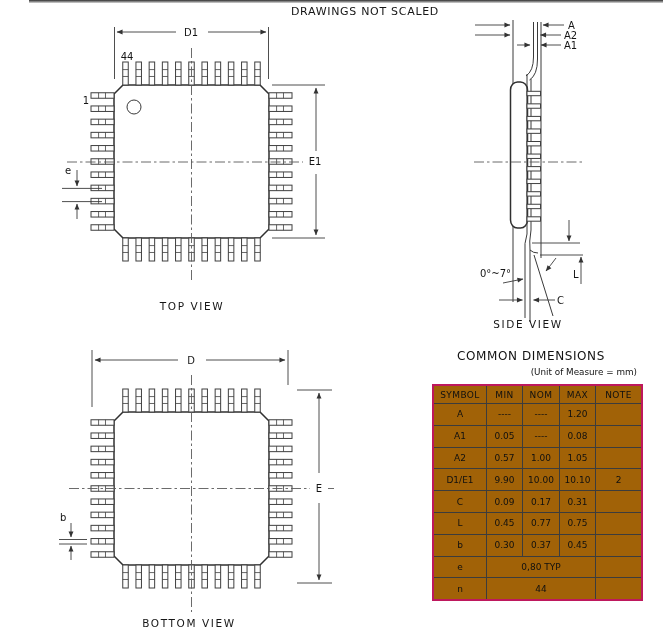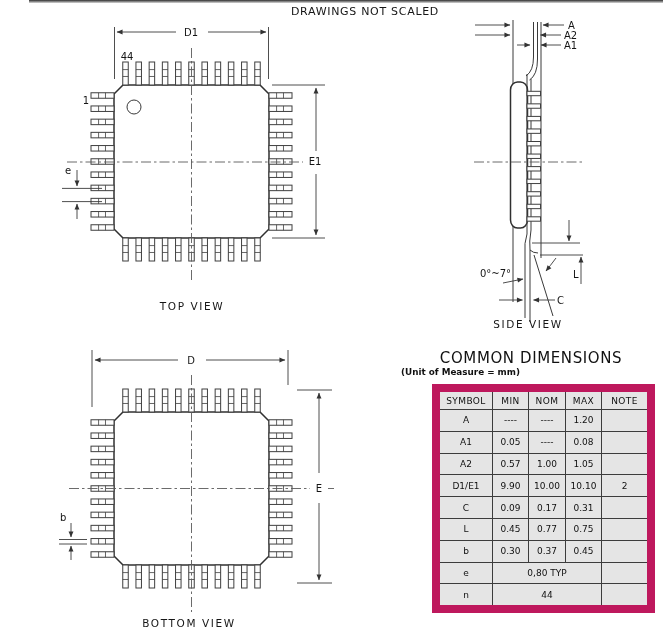--- a/index.html
+++ b/index.html
@@ -14,25 +14,25 @@
   .t-view{font-size:10.5px;letter-spacing:1.6px;}
   .ln,.dim{stroke:#3a3a3a;stroke-width:1;fill:none;}
   .body{stroke:#303030;stroke-width:1.5;fill:#fff;}
   .pin{stroke:#3f3f3f;stroke-width:1;fill:#fdfdfd;}
   .ptick{stroke:#3f3f3f;stroke-width:0.8;}
   .cl{stroke:#5a5a5a;stroke-width:0.9;stroke-dasharray:10 3 2.5 3;fill:none;}
   .dim{stroke-width:0.9;}
   .mask{fill:#fff;stroke:none;}
   
   .tbl-title{position:absolute;left:396px;top:349px;width:212px;text-align:center;
-             font-size:15px;letter-spacing:0.6px;color:#111;}
-  .tbl-sub{position:absolute;left:372px;top:367px;width:212px;text-align:left;
-           font-size:8.8px;color:#111;font-weight:bold;}
+             font-size:12px;letter-spacing:0.6px;color:#111;}
+  .tbl-sub{position:absolute;left:396px;top:367px;width:212px;text-align:right;
+           font-size:8.8px;color:#111;}
   #dimtable{position:absolute;left:403px;top:384px;border-collapse:collapse;
-            border:8px solid #be185d;background:#e5e5e5;}
+            border:2px solid #be185d;background:#a16207;}
   #dimtable th,#dimtable td{border:1px solid #3c3c3c;text-align:center;vertical-align:middle;
             font-size:9px;font-weight:normal;color:#101010;padding:0;}
   #dimtable th{height:17px;letter-spacing:0.4px;}
   #dimtable td{height:20.8px;}
   .c-sym{width:52px;} .c-min{width:35px;} .c-nom{width:36px;} .c-max{width:35px;} .c-note{width:45px;}
 </style>
 </head>
 <body>
 
 <div id="canvas">

